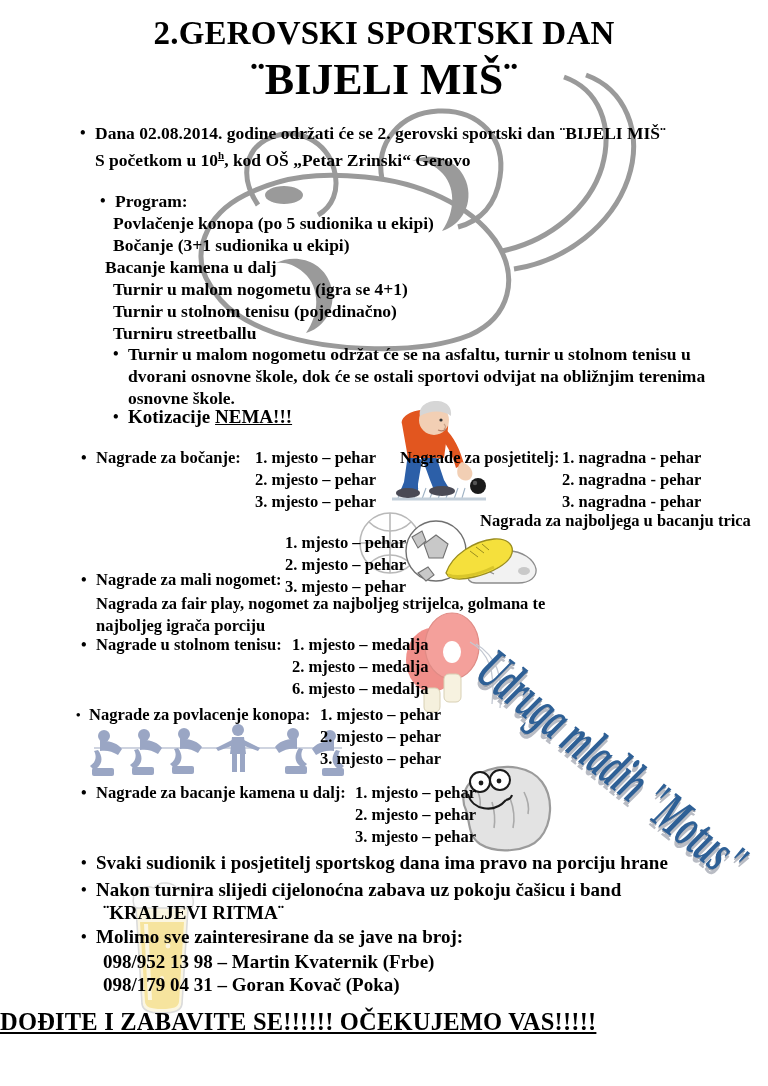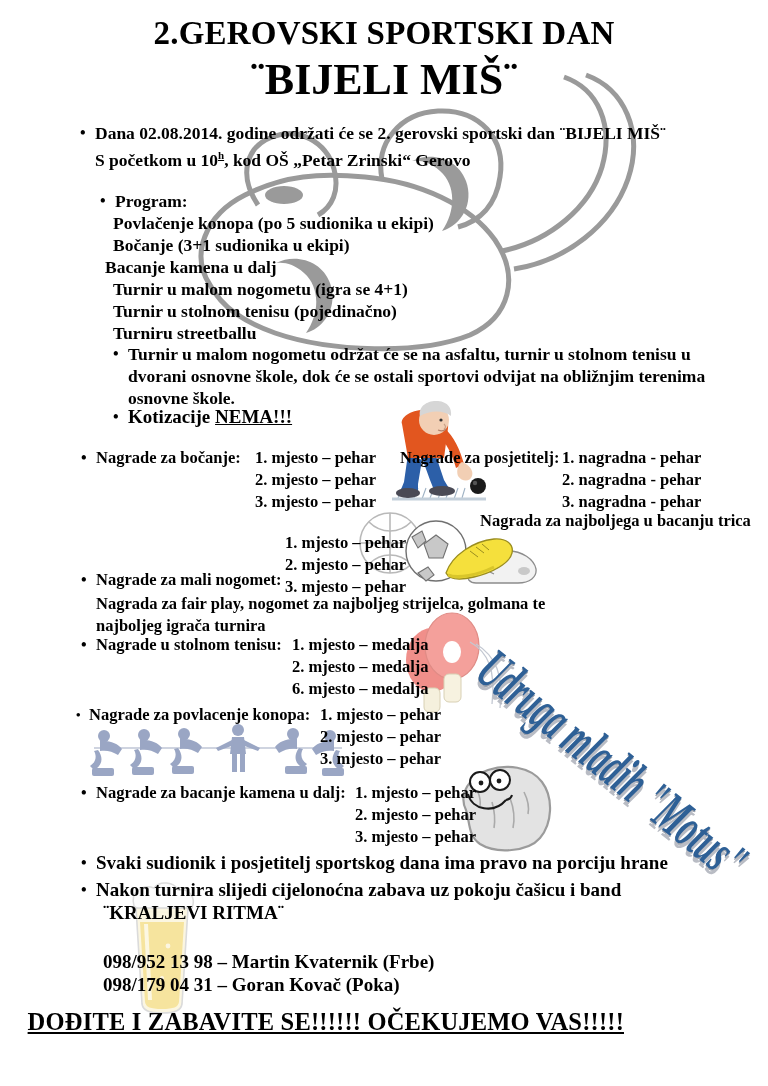--- a/index.html
+++ b/index.html
@@ -79,21 +79,21 @@
 
   .big { font-size: 19px; line-height: 23px; }
   .med { font-size: 17.5px; line-height: 22px; }
 
   
   .footer {
     position: absolute;
     top: 1008px;
     left: 0;
     width: 624px;
-    text-align: right;
+    text-align: left;
     z-index: 6;
   }
   .footer span {
     font-size: 24.5px;
     font-weight: bold;
     text-decoration: underline;
     letter-spacing: .2px;
   }
 
   
@@ -270,21 +270,21 @@
   <div class="tx" style="left:285px; top:555px;">
     <span>2. mjesto –  pehar</span>
   </div>
   <div class="tx" style="left:285px; top:577px;">
     <span>3. mjesto – pehar</span>
   </div>
   <div class="tx" style="left:96px; top:594px;">
     <span>Nagrada za fair play, nogomet za najboljeg strijelca, golmana te</span>
   </div>
   <div class="tx" style="left:96px; top:616px;">
-    <span>najboljeg igrača turnira</span>
+    <span>najboljeg igrača porciju</span>
   </div>
 
   <div class="art" style="left:396px; top:515px; width:150px; height:80px; z-index:2;">
     <svg width="150" height="80" viewBox="0 0 150 80">
 
       <circle cx="40" cy="36" r="30" fill="#ffffff" stroke="#707070" stroke-width="1.4"></circle>
       <g fill="#c8c8c8" stroke="#707070" stroke-width="1.1">
         <polygon points="40,20 52,29 47,43 33,43 28,29"></polygon>
         <polygon points="16,22 26,16 30,26 22,33"></polygon>
         <polygon points="55,55 64,46 68,54 60,62"></polygon>
@@ -459,20 +459,23 @@
 
   <div class="tx big b-dot" style="left:96px; top:851px;">
     <span>Svaki sudionik i posjetitelj sportskog dana ima pravo na porciju hrane</span>
   </div>
   <div class="tx big b-dot" style="left:96px; top:878px;">
     <span>Nakon turnira slijedi cijelonoćna zabava uz pokoju čašicu i band</span>
   </div>
   <div class="tx big" style="left:103px; top:901px;">
     <span>¨KRALJEVI RITMA¨</span>
   </div>
+  <div class="tx big b-dot" style="left:96px; top:925px;">
+    <span>Molimo sve zainteresirane da se jave na broj:</span>
+  </div>
   <div class="tx big" style="left:103px; top:950px;">
     <span>098/952 13 98 – Martin Kvaternik (Frbe)</span>
   </div>
   <div class="tx big" style="left:103px; top:973px;">
     <span>098/179 04 31 – Goran Kovač (Poka)</span>
   </div>
 
   <div class="footer">
     <span>DOĐITE I ZABAVITE SE!!!!!! OČEKUJEMO VAS!!!!!</span>
   </div>

